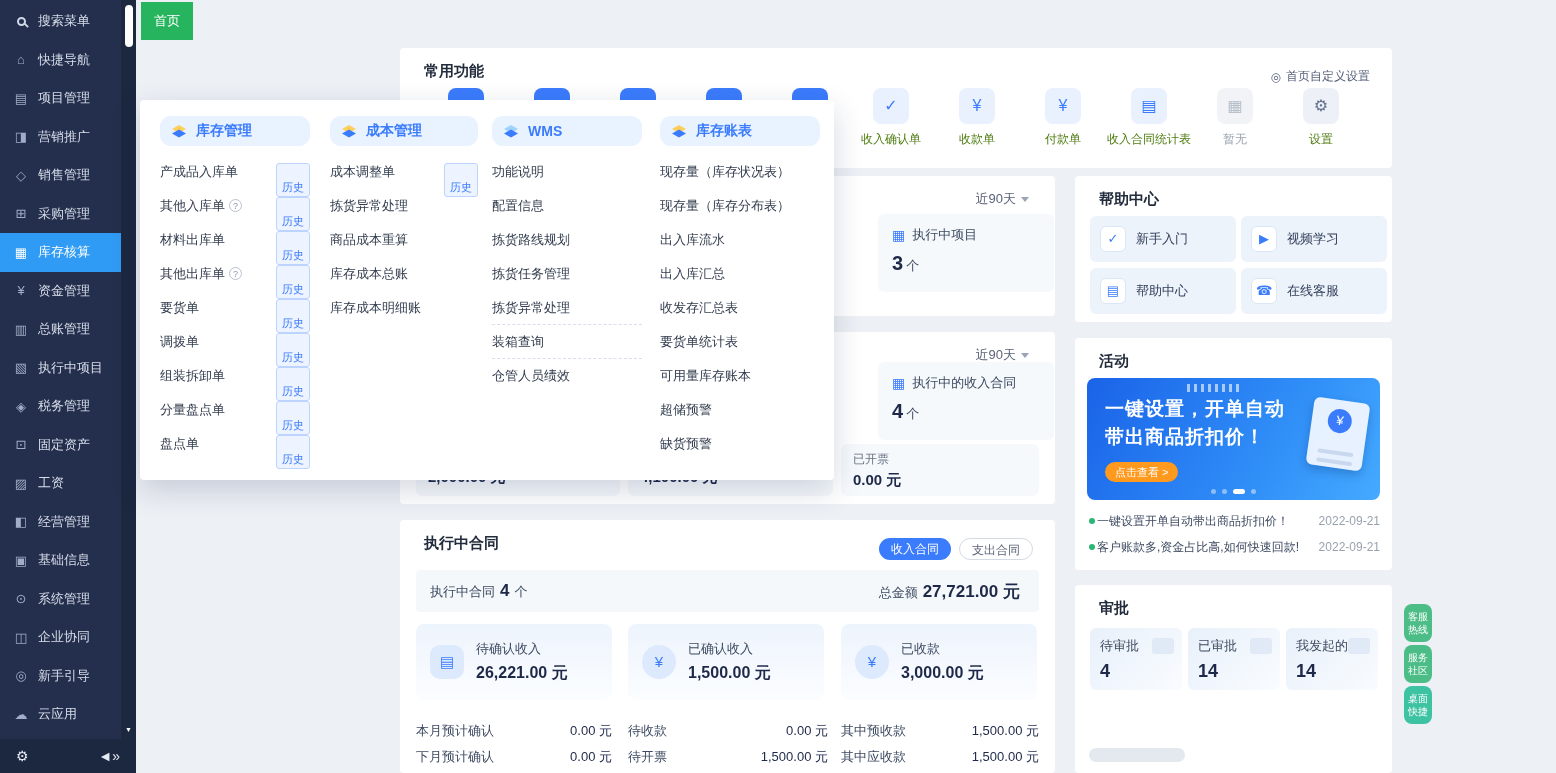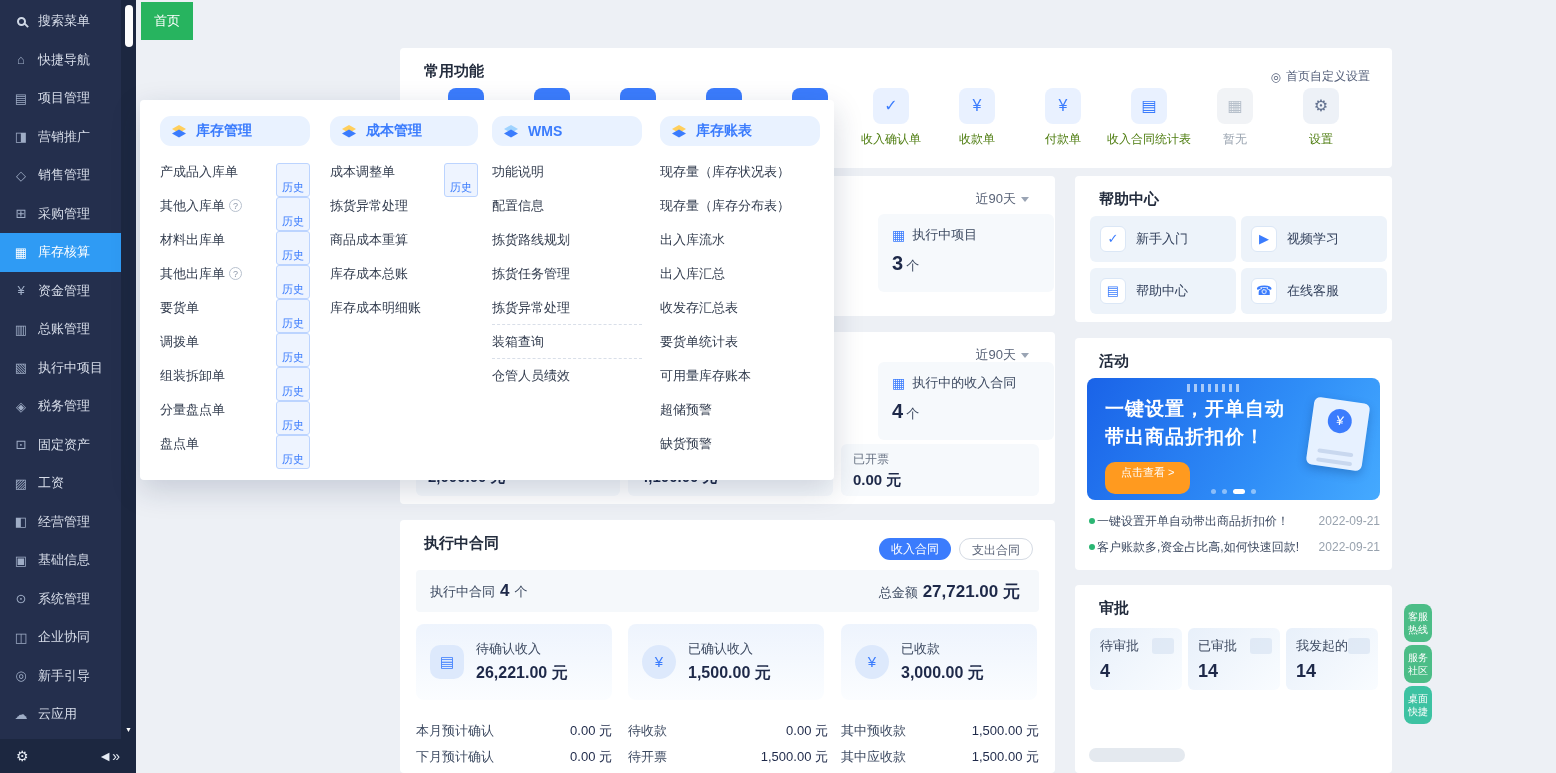--- a/index.html
+++ b/index.html
@@ -86,21 +86,21 @@
   .hitem{position:absolute;width:146px;height:46px;background:#edf3fa;border-radius:6px;display:flex;align-items:center;gap:10px;padding-left:10px;cursor:pointer}
   .hic{width:26px;height:26px;border-radius:6px;background:#fff;border:1px solid #dbe7f6;color:#3b7cfd;font-size:13px;line-height:24px;text-align:center;flex:none}
   .hlb{font-size:13px;color:#33415c}
 
   
   .p-act{left:939px;top:338px;width:317px;height:232px}
   .banner{position:absolute;left:12px;top:40px;width:293px;height:122px;border-radius:8px;overflow:hidden;cursor:pointer;
           background:linear-gradient(120deg,#1a63e8 0%,#2f8df7 60%,#45aaff 100%)}
   .b1{position:absolute;left:18px;top:18px;color:#fff;font-size:19px;font-weight:700;letter-spacing:1px;white-space:nowrap}
   .b2{top:46px}
-  .bbtn{position:absolute;left:18px;top:84px;height:32px;line-height:20px;padding:0 16px;background:#ff9a1f;color:#fff;font-size:11px;border-radius:10px;cursor:pointer}
+  .bbtn{position:absolute;left:18px;top:84px;height:20px;line-height:20px;padding:0 10px;background:#ff9a1f;color:#fff;font-size:11px;border-radius:10px;cursor:pointer}
   .stripes{position:absolute;left:100px;top:6px;width:56px;height:8px;opacity:.8;
            background:repeating-linear-gradient(90deg,rgba(255,255,255,.75) 0 3px,transparent 3px 7px)}
   .ticket{position:absolute;right:14px;top:22px;width:56px;height:68px;background:rgba(240,246,255,.95);border-radius:6px;transform:rotate(8deg);box-shadow:0 4px 10px rgba(0,30,90,.25)}
   .ticket::after{content:"¥";position:absolute;left:50%;top:9px;transform:translateX(-50%);width:24px;height:24px;border-radius:50%;background:#3b7cfd;color:#fff;font-size:13px;line-height:24px;text-align:center}
   .ticket::before{content:"";position:absolute;left:10px;bottom:13px;width:36px;height:4px;background:#c9d8ef;border-radius:2px;box-shadow:0 9px 0 #c9d8ef}
   .dots{position:absolute;left:0;right:0;bottom:6px;display:flex;justify-content:center;gap:6px}
   .dot{width:5px;height:5px;border-radius:3px;background:rgba(255,255,255,.45);cursor:pointer}
   .dot.on{width:12px;background:#fff}
   .news{position:absolute;left:14px;right:12px;height:18px;display:flex;align-items:center;gap:2px;font-size:12px;cursor:pointer}
   .ndot{width:6px;height:6px;border-radius:50%;background:#2bb673;flex:none}

